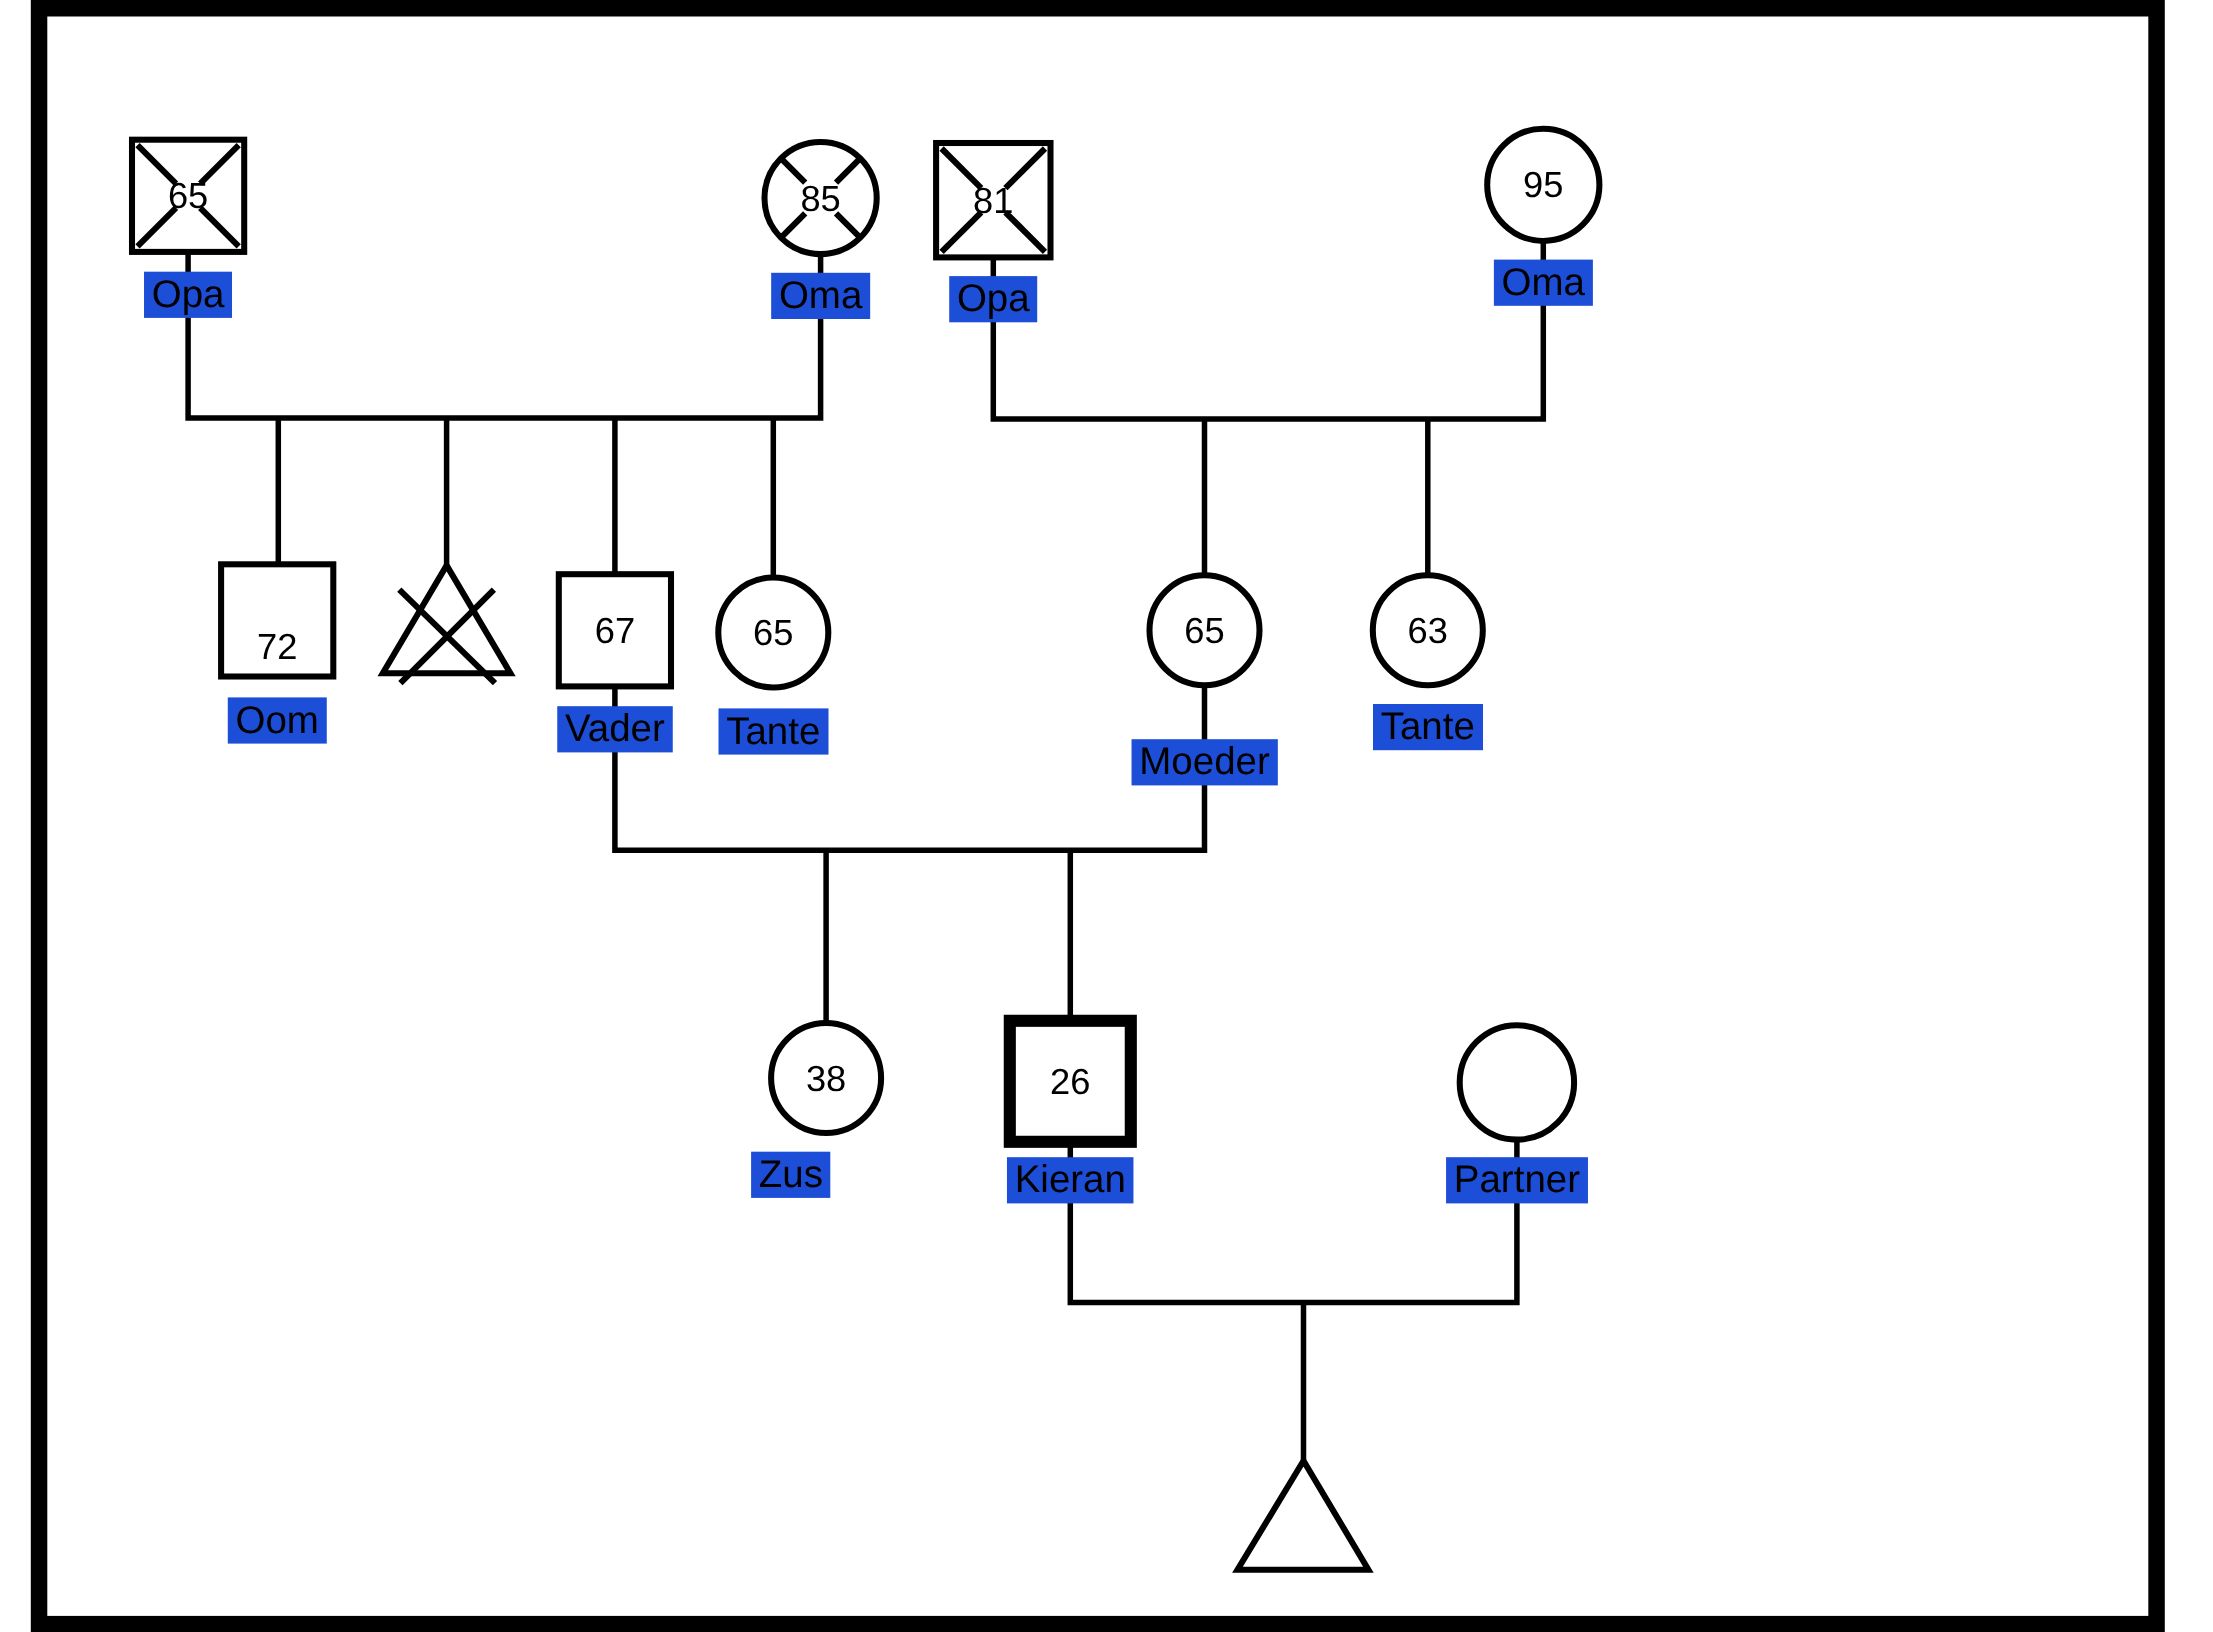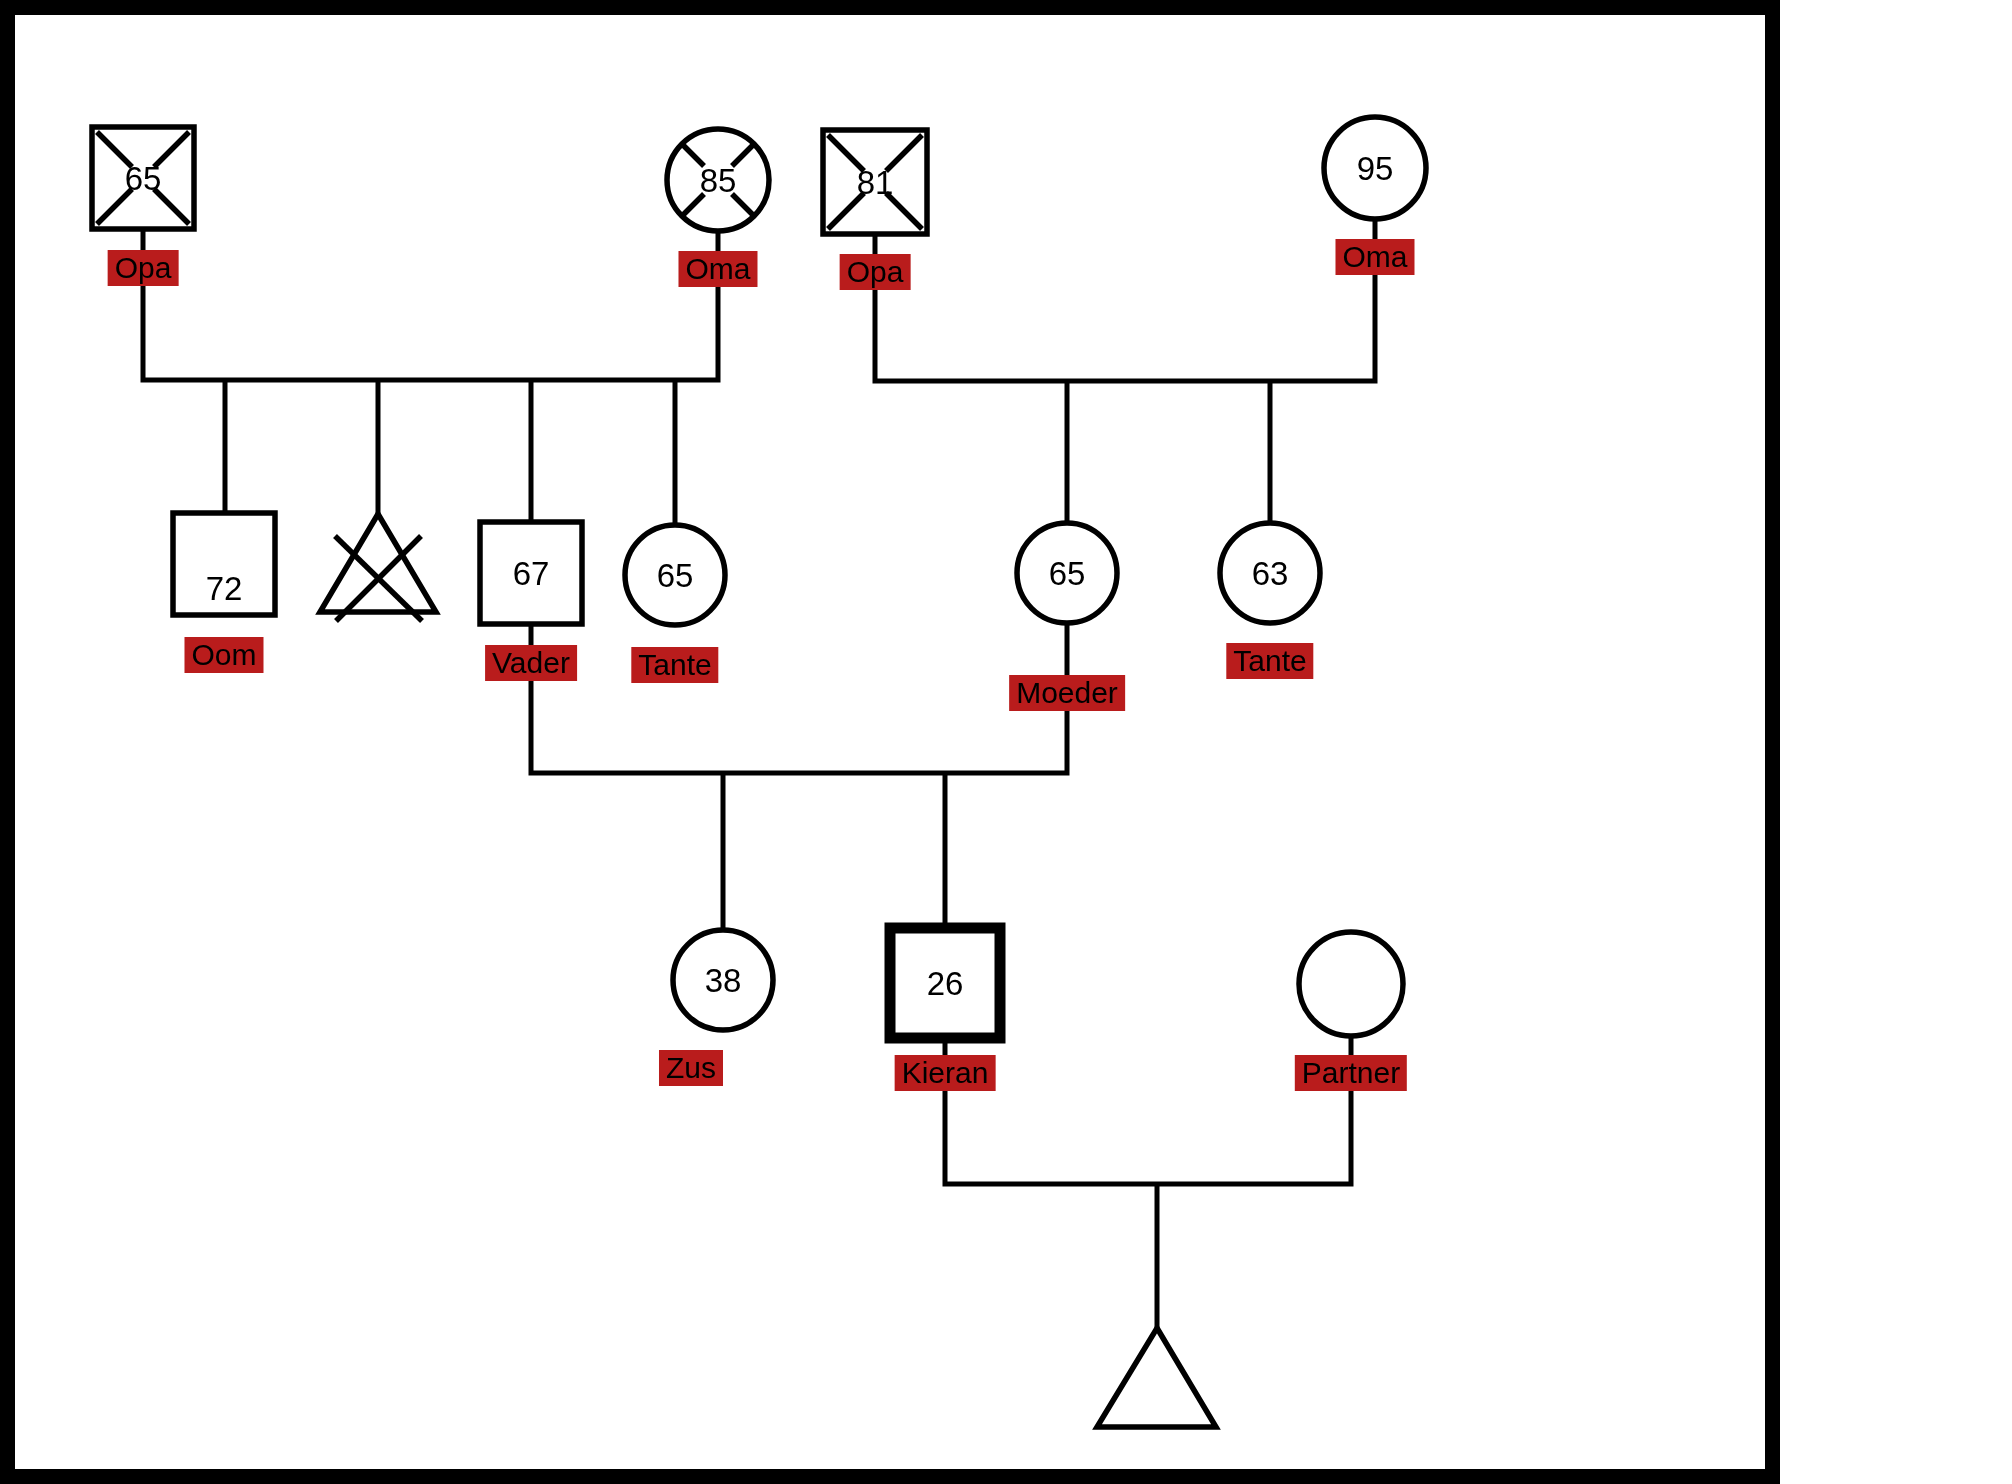--- a/index.html
+++ b/index.html
@@ -1,31 +1,32 @@
 <!DOCTYPE html>
 <html><head>
 <meta charset="utf-8">
 <style>
   html,body{margin:0;padding:0;background:#ffffff;}
   .frame{
     position:relative;
-    width:1780px;height:1484px;
+    width:1940px;height:1484px;
     box-sizing:border-box;
     border:15px solid #000;
     background:#fff;
     font-family:"Liberation Sans","DejaVu Sans",sans-serif;
     overflow:hidden;
+    margin-left:28px;
   }
   .frame svg{position:absolute;left:0;top:0;}
   .lbl{
     position:absolute;
     transform:translate(-50%,-50%);
-    background:#b91c1c;
+    background:#1d4ed8;
     color:#000;
-    font-size:30px;
+    font-size:35px;
     line-height:1.2;
     padding:0 7px;
     white-space:nowrap;
   }
   .age{
     position:absolute;
     transform:translate(-50%,-50%);
     color:#000;
     font-size:33px;
     line-height:1;

